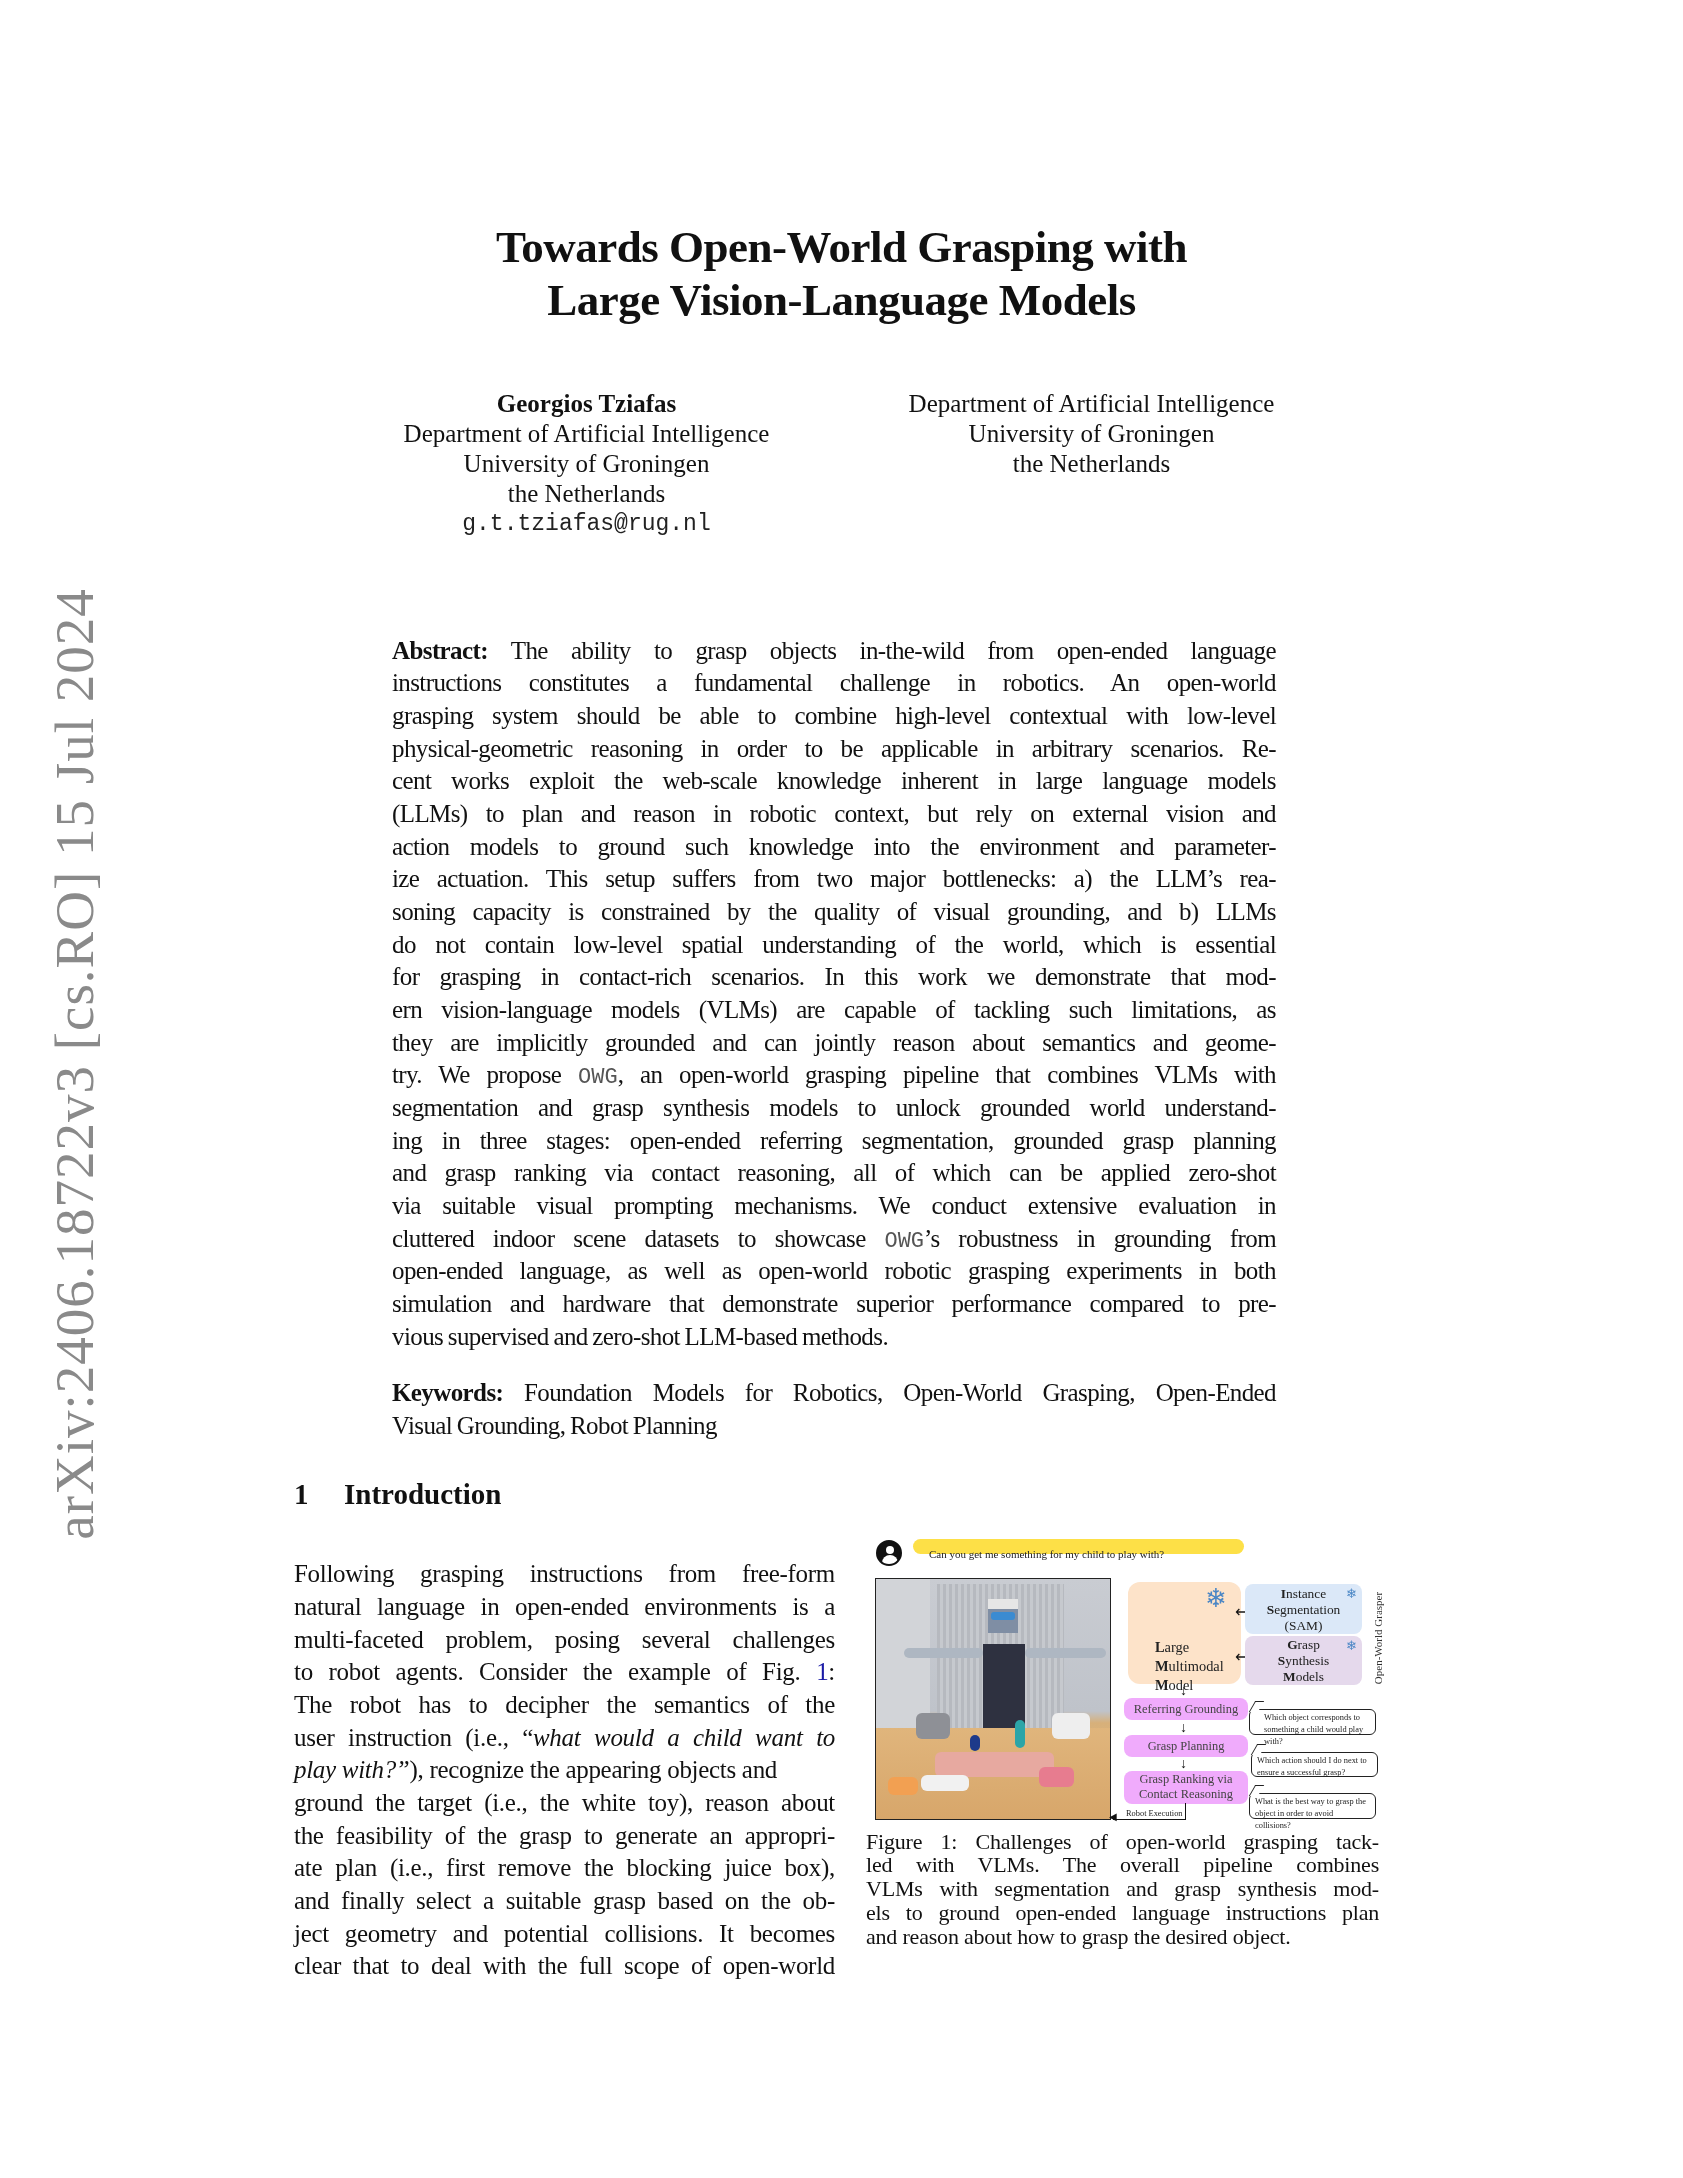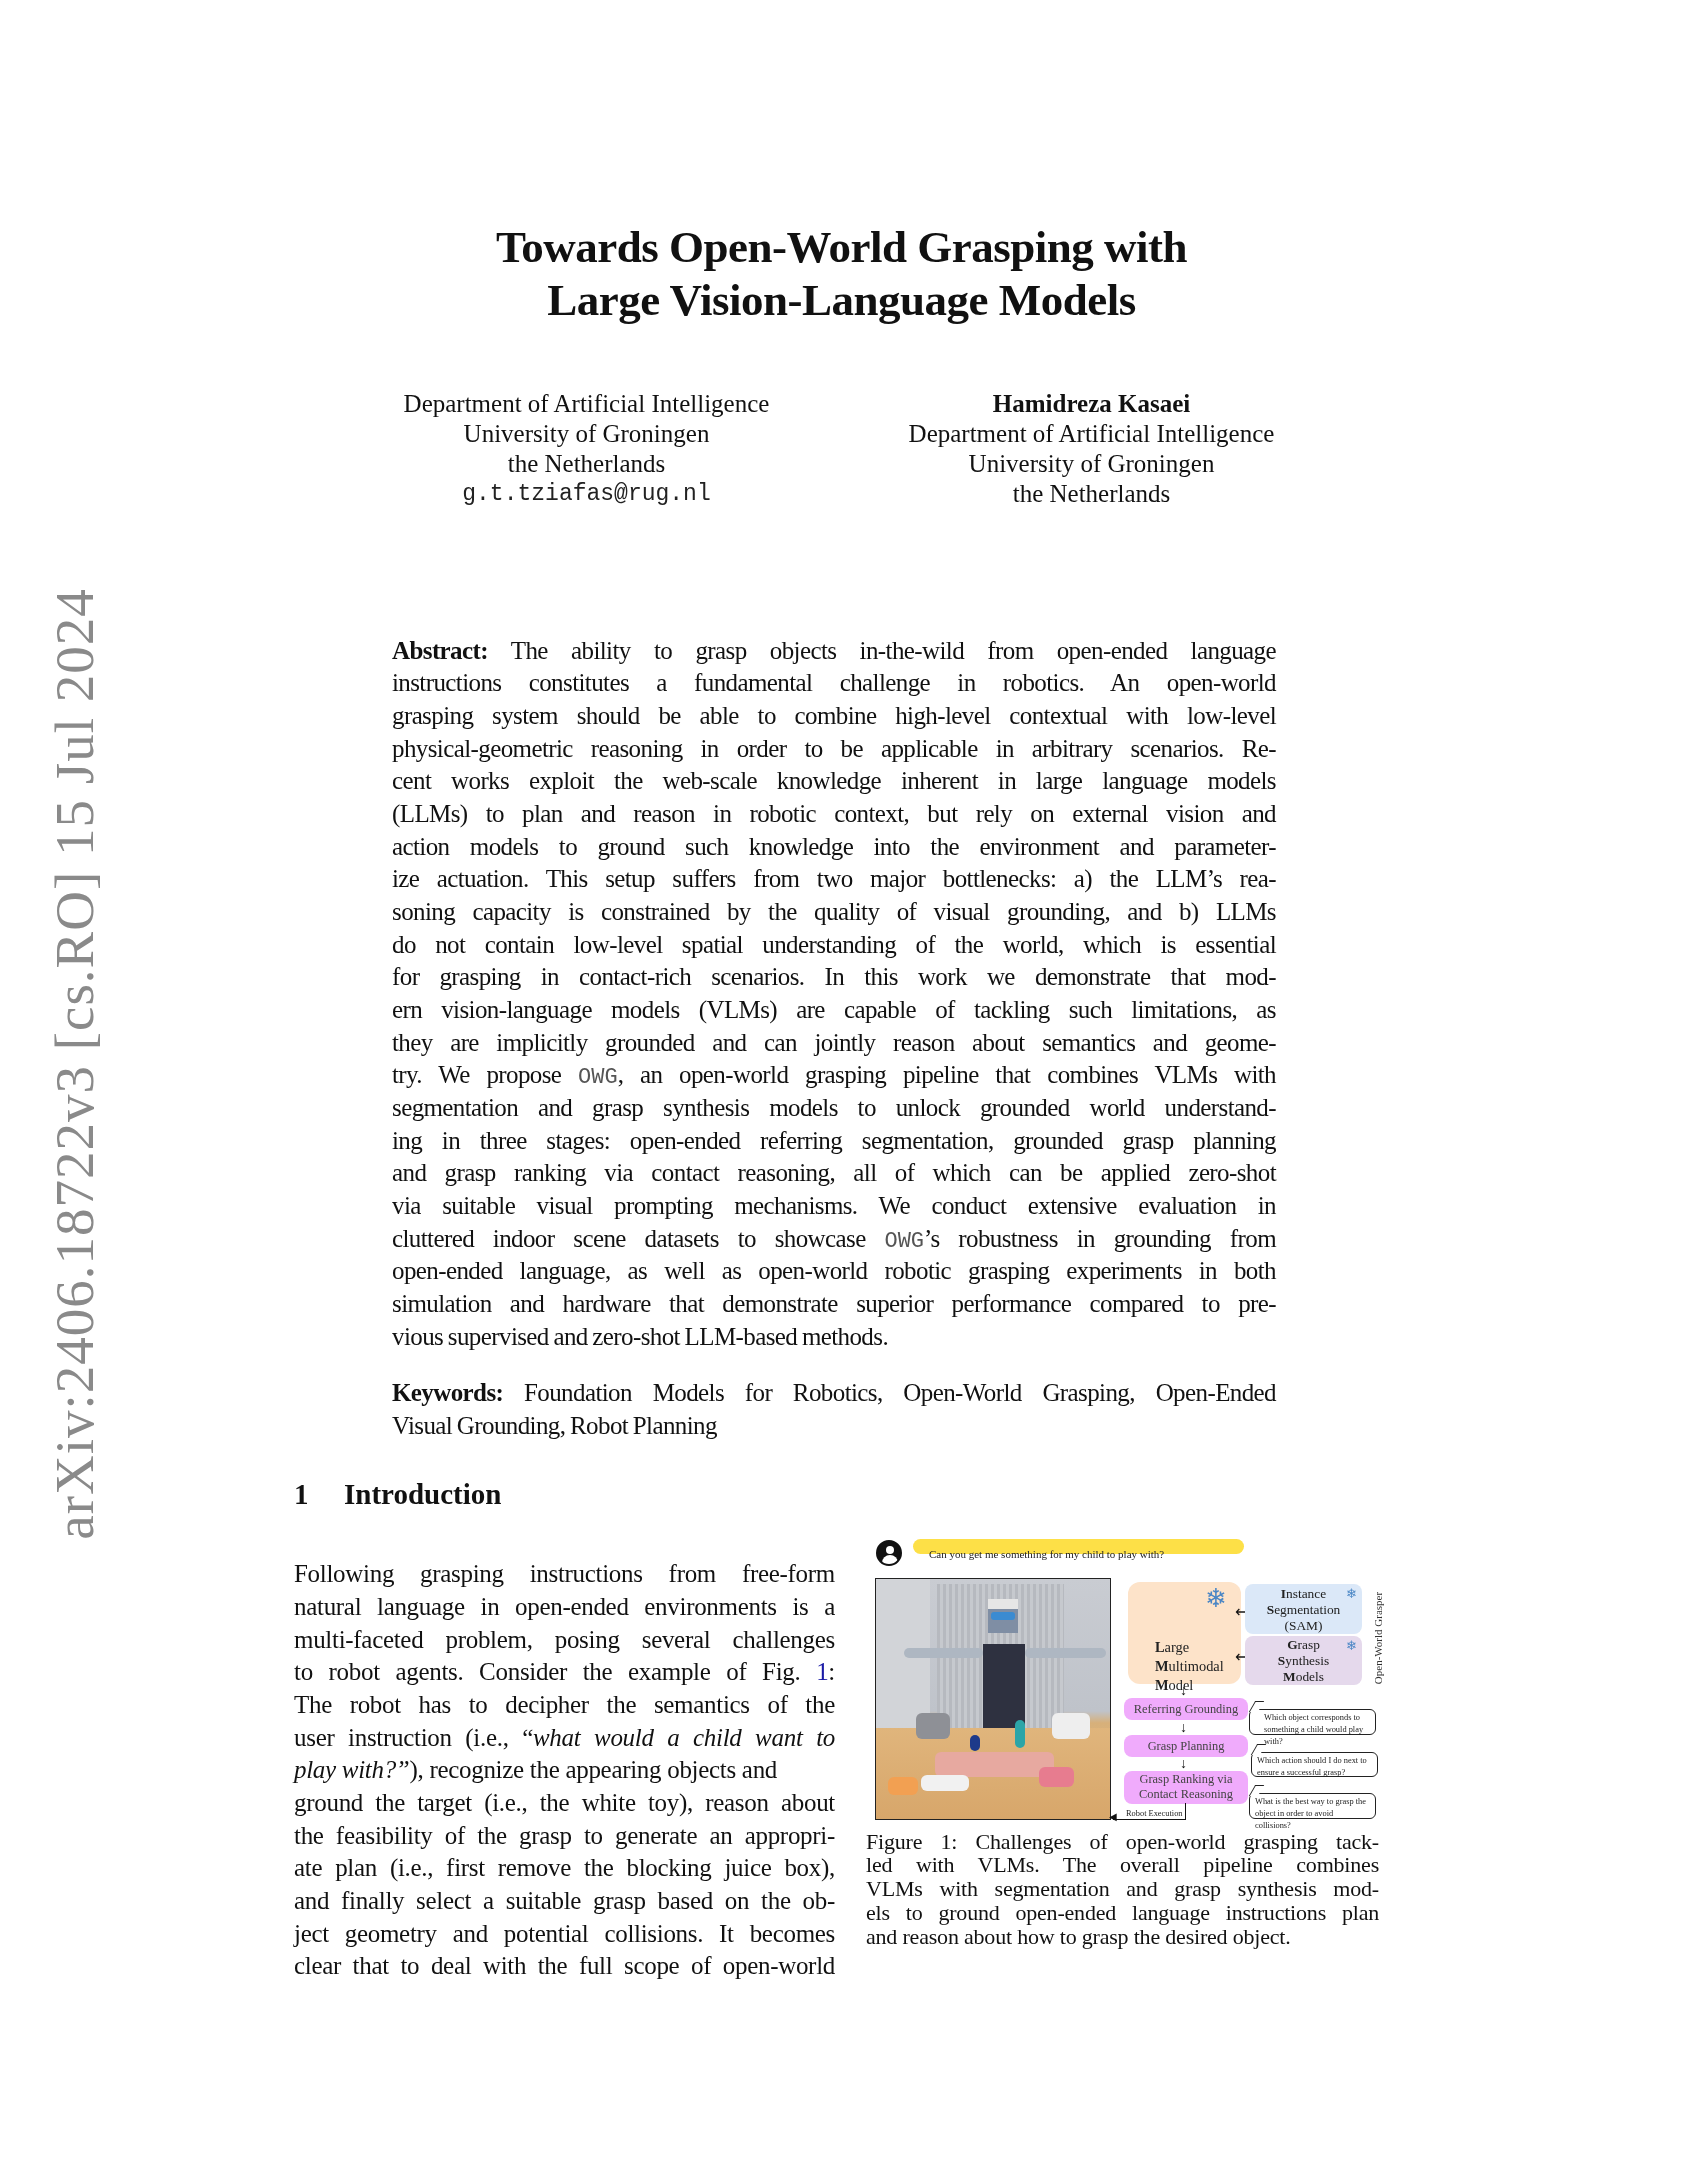--- a/index.html
+++ b/index.html
@@ -58,27 +58,27 @@
 </style>
 </head>
 <body>
 
 <div class="stamp">arXiv:2406.18722v3  [cs.RO]  15 Jul 2024</div>
 
 <div class="abs title" style="top:222px;">Towards Open-World Grasping with</div>
 <div class="abs title" style="top:275px;">Large Vision-Language Models</div>
 
 <div class="author" style="left:329px; top:389px;">
+  <div class="name">Georgios Tziafas</div>
   <div>Department of Artificial Intelligence</div>
   <div>University of Groningen</div>
   <div>the Netherlands</div>
   <div class="email">g.t.tziafas@rug.nl</div>
 </div>
 <div class="author" style="left:834px; top:389px;">
-  <div class="name">Hamidreza Kasaei</div>
   <div>Department of Artificial Intelligence</div>
   <div>University of Groningen</div>
   <div>the Netherlands</div>
 </div>
 
 <div>
   <div class="jline" style="top:634px;"><span class="bold">Abstract:</span><span> The ability to grasp objects in-the-wild from open-ended language</span></div>
   <div class="jline" style="top:666px;">instructions constitutes a fundamental challenge in robotics.  An open-world</div>
   <div class="jline" style="top:699px;">grasping system should be able to combine high-level contextual with low-level</div>
   <div class="jline" style="top:732px;">physical-geometric reasoning in order to be applicable in arbitrary scenarios. Re-</div>

